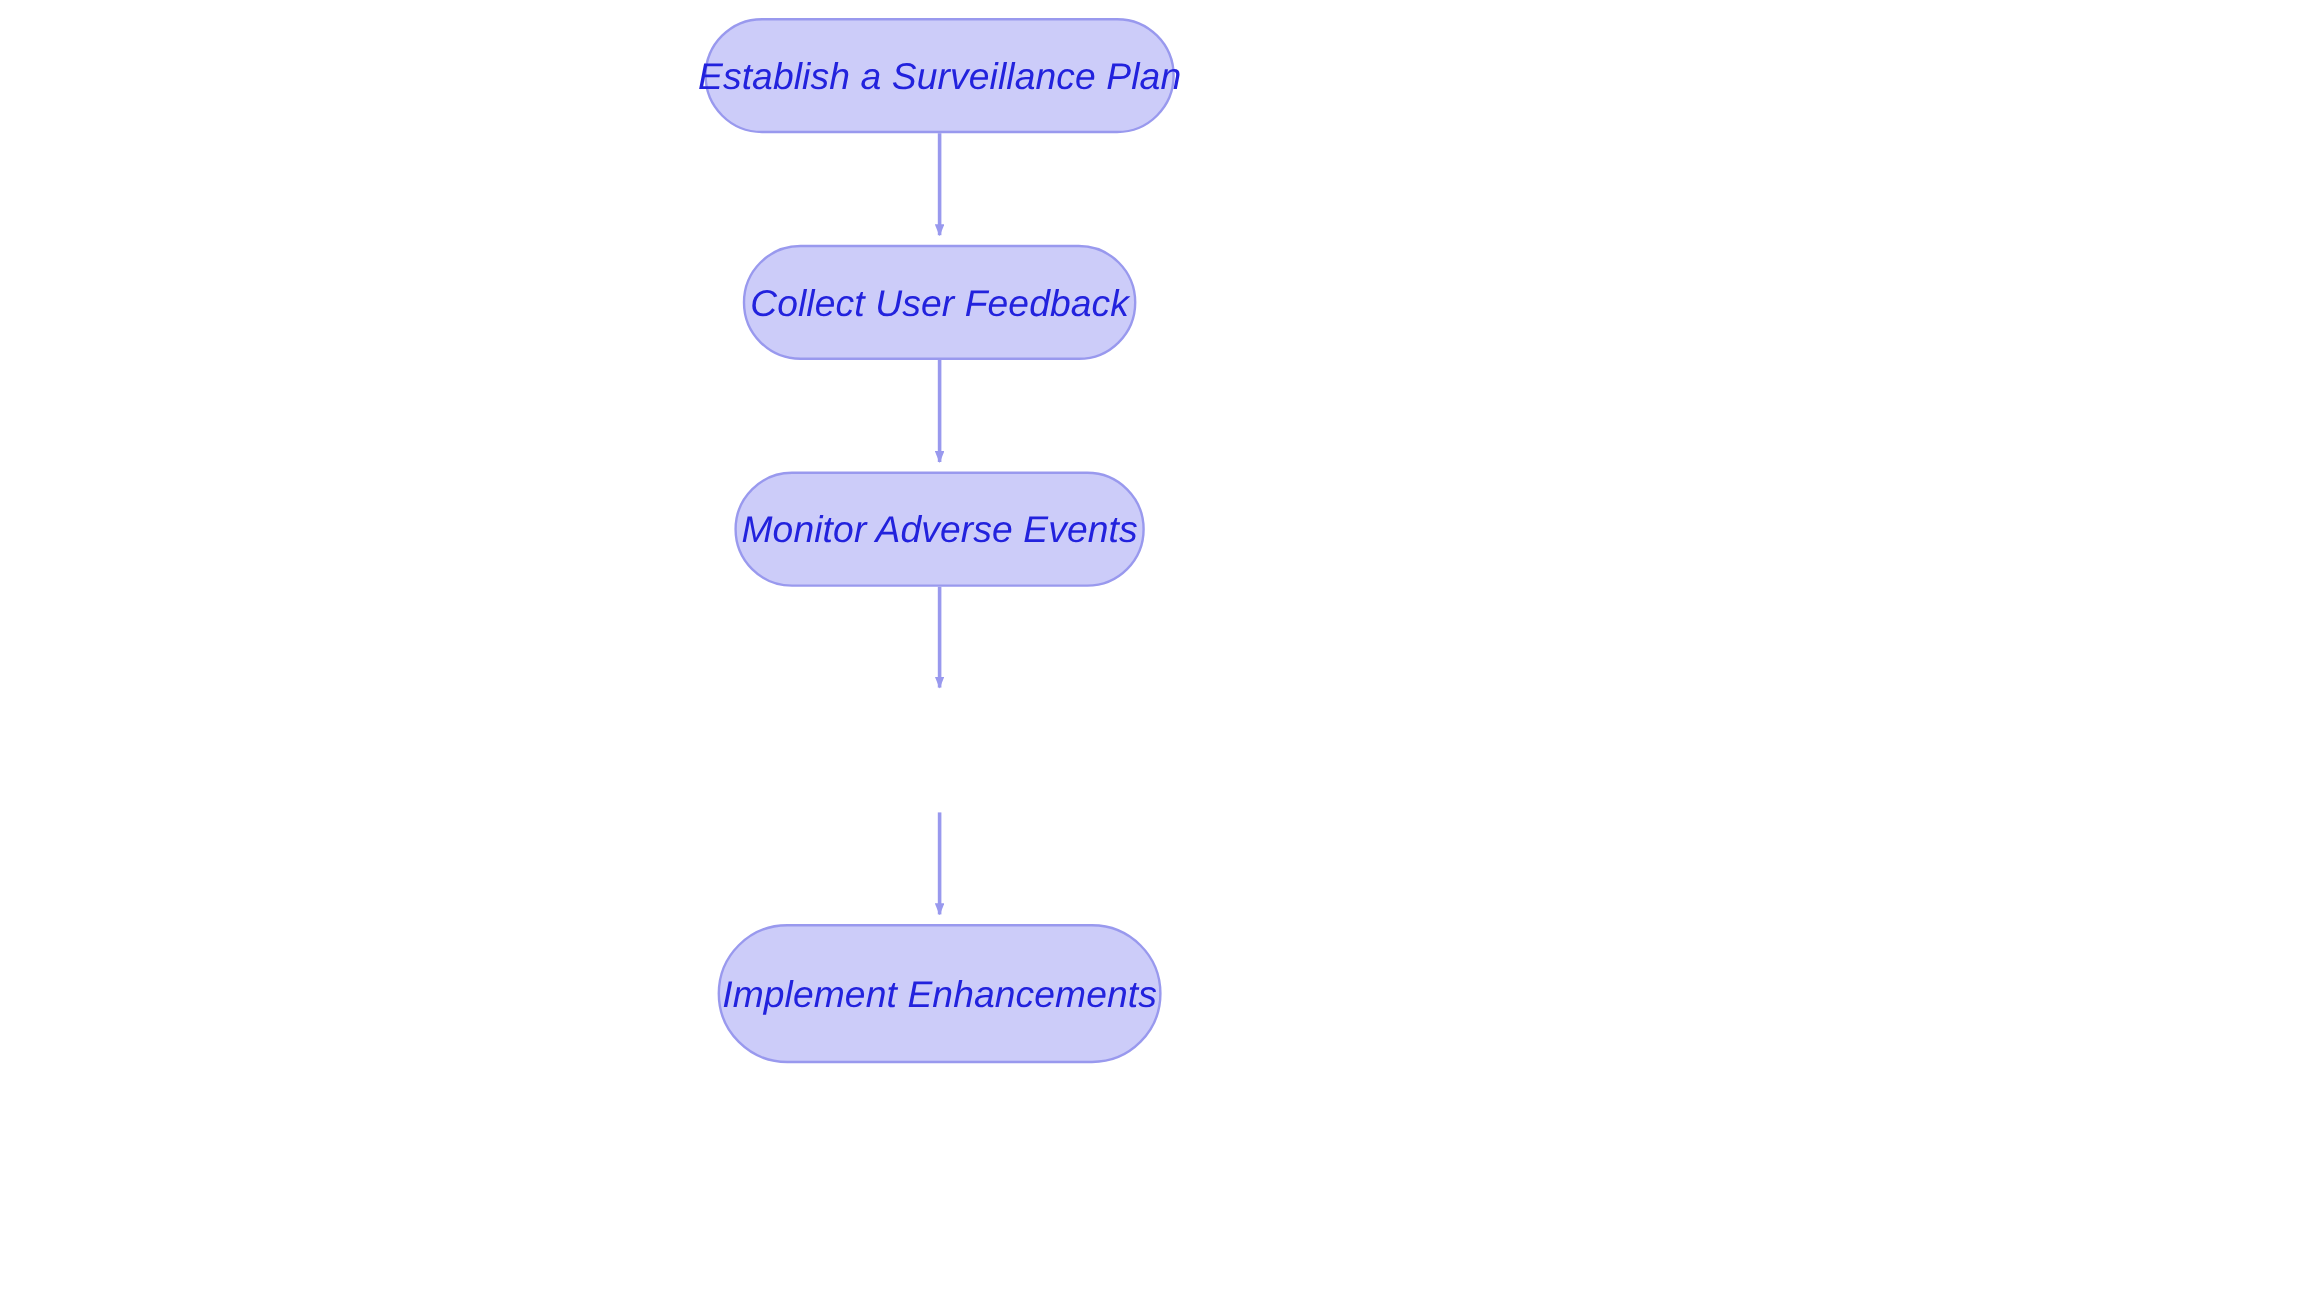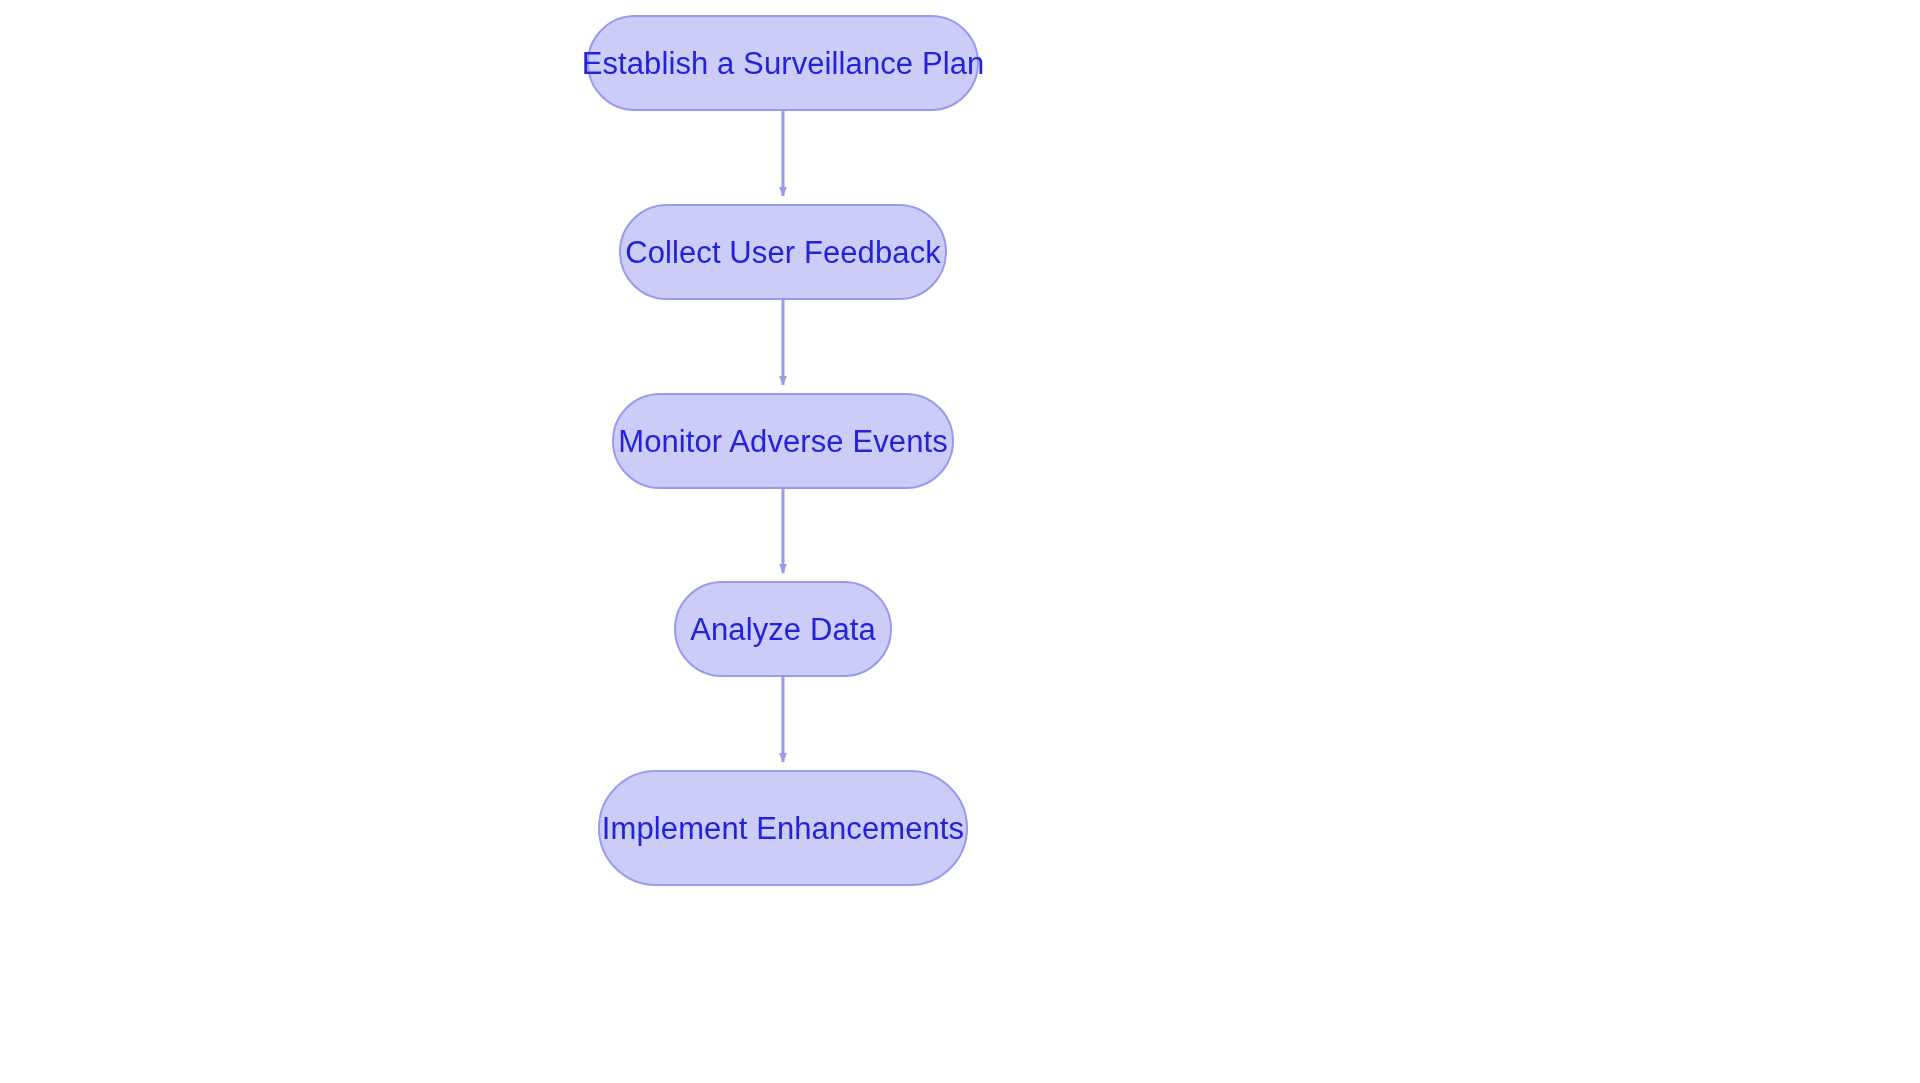--- a/index.html
+++ b/index.html
@@ -38,20 +38,21 @@
     border: 2px solid #ec4899;
     border-radius: 999px;
     color: #2222dd;
     font-family: "Liberation Sans", sans-serif;
     font-size: 31px;
     font-weight: 400;
     line-height: 1;
     letter-spacing: 0.1px;
     white-space: nowrap;
     user-select: none;
+    font-style: italic;
   }
   .flow-node-label {
     display: block;
     color: #2222dd;
   }
 </style>
 </head>
 <body>
 
 <div id="flow-canvas" style="background: rgb(255, 255, 255);">
@@ -81,21 +82,18 @@
   </div>
 
   <div class="flow-node" id="node-1" style="left: 619px; top: 204px; width: 328px; height: 96px; background: rgb(204, 204, 249); border-color: rgb(153, 153, 238); color: rgb(34, 34, 221);">
     <span class="flow-node-label">Collect User Feedback</span>
   </div>
 
   <div class="flow-node" id="node-2" style="left: 612px; top: 393px; width: 342px; height: 96px; background: rgb(204, 204, 249); border-color: rgb(153, 153, 238); color: rgb(34, 34, 221);">
     <span class="flow-node-label">Monitor Adverse Events</span>
   </div>
 
-  <div class="flow-node" id="node-3" style="left: 674px; top: 581px; width: 218px; height: 96px; background: rgb(204, 204, 249); border-color: rgb(153, 153, 238); color: rgb(34, 34, 221);">
-    <span class="flow-node-label">Analyze Data</span>
-  </div>
 
   <div class="flow-node" id="node-4" style="left: 598px; top: 770px; width: 370px; height: 116px; background: rgb(204, 204, 249); border-color: rgb(153, 153, 238); color: rgb(34, 34, 221);">
     <span class="flow-node-label">Implement Enhancements</span>
   </div>
 
 </div>
 
 </body></html>

